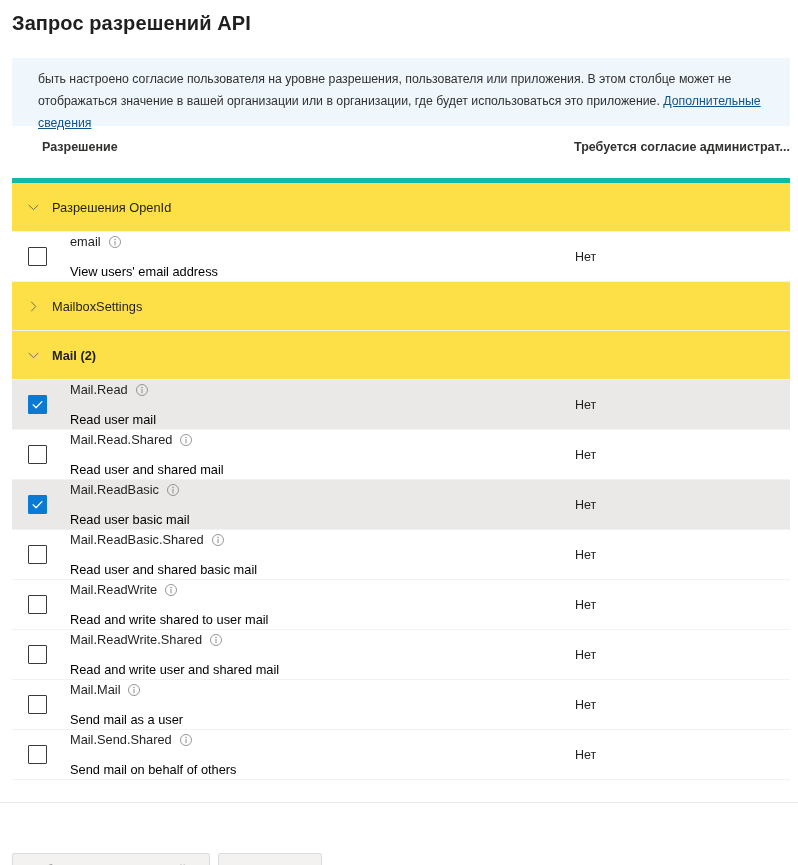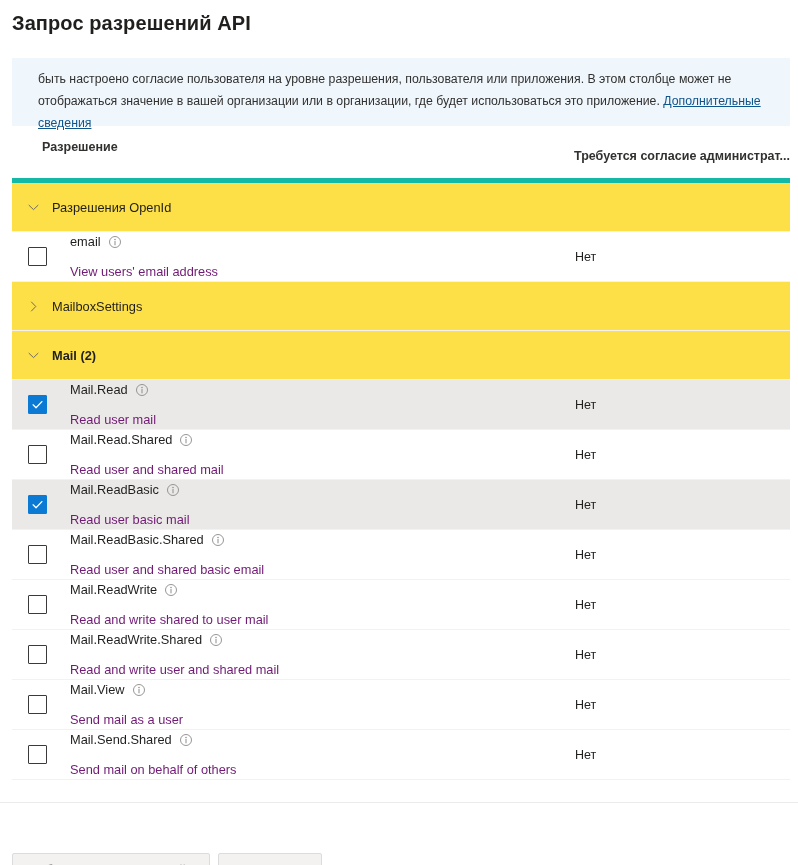--- a/index.html
+++ b/index.html
@@ -75,21 +75,21 @@
   }
   .th {
     font-size: 12.5px;
     font-weight: 600;
     color: #323130;
     white-space: nowrap;
     overflow: hidden;
     text-overflow: ellipsis;
   }
   .th-permission { flex: 0 0 532px; }
-  .th-consent    { flex: 0 0 216px; margin-top: 9px; }
+  .th-consent    { flex: 0 0 216px; }
 
   
   .group-row {
     display: flex;
     align-items: center;
     height: 49px;
     border-bottom: 1px solid #f3f2f1;
     padding-left: 10px;
     cursor: pointer;
     background: #fde047;
@@ -157,21 +157,21 @@
     align-items: center;
     gap: 7px;
   }
   .perm-name {
     font-size: 12.8px;
     color: #201f1e;
     white-space: nowrap;
   }
   .perm-desc {
     font-size: 12.8px;
-    color: #701a75;
+    color: #000000;
     white-space: nowrap;
   }
   .info-icon {
     width: 14px;
     height: 14px;
     flex: 0 0 14px;
     cursor: pointer;
     display: block;
   }
 
@@ -358,21 +358,21 @@
           </div>
           <div class="name-cell">
             <div class="perm-name-line">
               <span class="perm-name">Mail.ReadBasic.Shared</span>
               <span class="info-icon"><svg viewBox="0 0 16 16" width="14" height="14" aria-hidden="true">
                   <circle cx="8" cy="8" r="6.3" fill="none" stroke="#8a8886" stroke-width="1"></circle>
                   <circle cx="8" cy="5" r="0.85" fill="#8a8886"></circle>
                   <path d="M8 7.1v4.2" stroke="#8a8886" stroke-width="1.1" stroke-linecap="round"></path>
                 </svg></span>
             </div>
-            <div class="perm-desc">Read user and shared basic email</div>
+            <div class="perm-desc">Read user and shared basic mail</div>
           </div>
           <div class="consent-cell">
             <span class="consent-val">Нет</span>
           </div>
         </div>
         <div class="perm-row">
           <div class="cb-cell">
             <span class="checkbox" role="checkbox" aria-checked="false"></span>
           </div>
           <div class="name-cell">
@@ -408,21 +408,21 @@
           <div class="consent-cell">
             <span class="consent-val">Нет</span>
           </div>
         </div>
         <div class="perm-row">
           <div class="cb-cell">
             <span class="checkbox" role="checkbox" aria-checked="false"></span>
           </div>
           <div class="name-cell">
             <div class="perm-name-line">
-              <span class="perm-name">Mail.View</span>
+              <span class="perm-name">Mail.Mail</span>
               <span class="info-icon"><svg viewBox="0 0 16 16" width="14" height="14" aria-hidden="true">
                   <circle cx="8" cy="8" r="6.3" fill="none" stroke="#8a8886" stroke-width="1"></circle>
                   <circle cx="8" cy="5" r="0.85" fill="#8a8886"></circle>
                   <path d="M8 7.1v4.2" stroke="#8a8886" stroke-width="1.1" stroke-linecap="round"></path>
                 </svg></span>
             </div>
             <div class="perm-desc">Send mail as a user</div>
           </div>
           <div class="consent-cell">
             <span class="consent-val">Нет</span>

